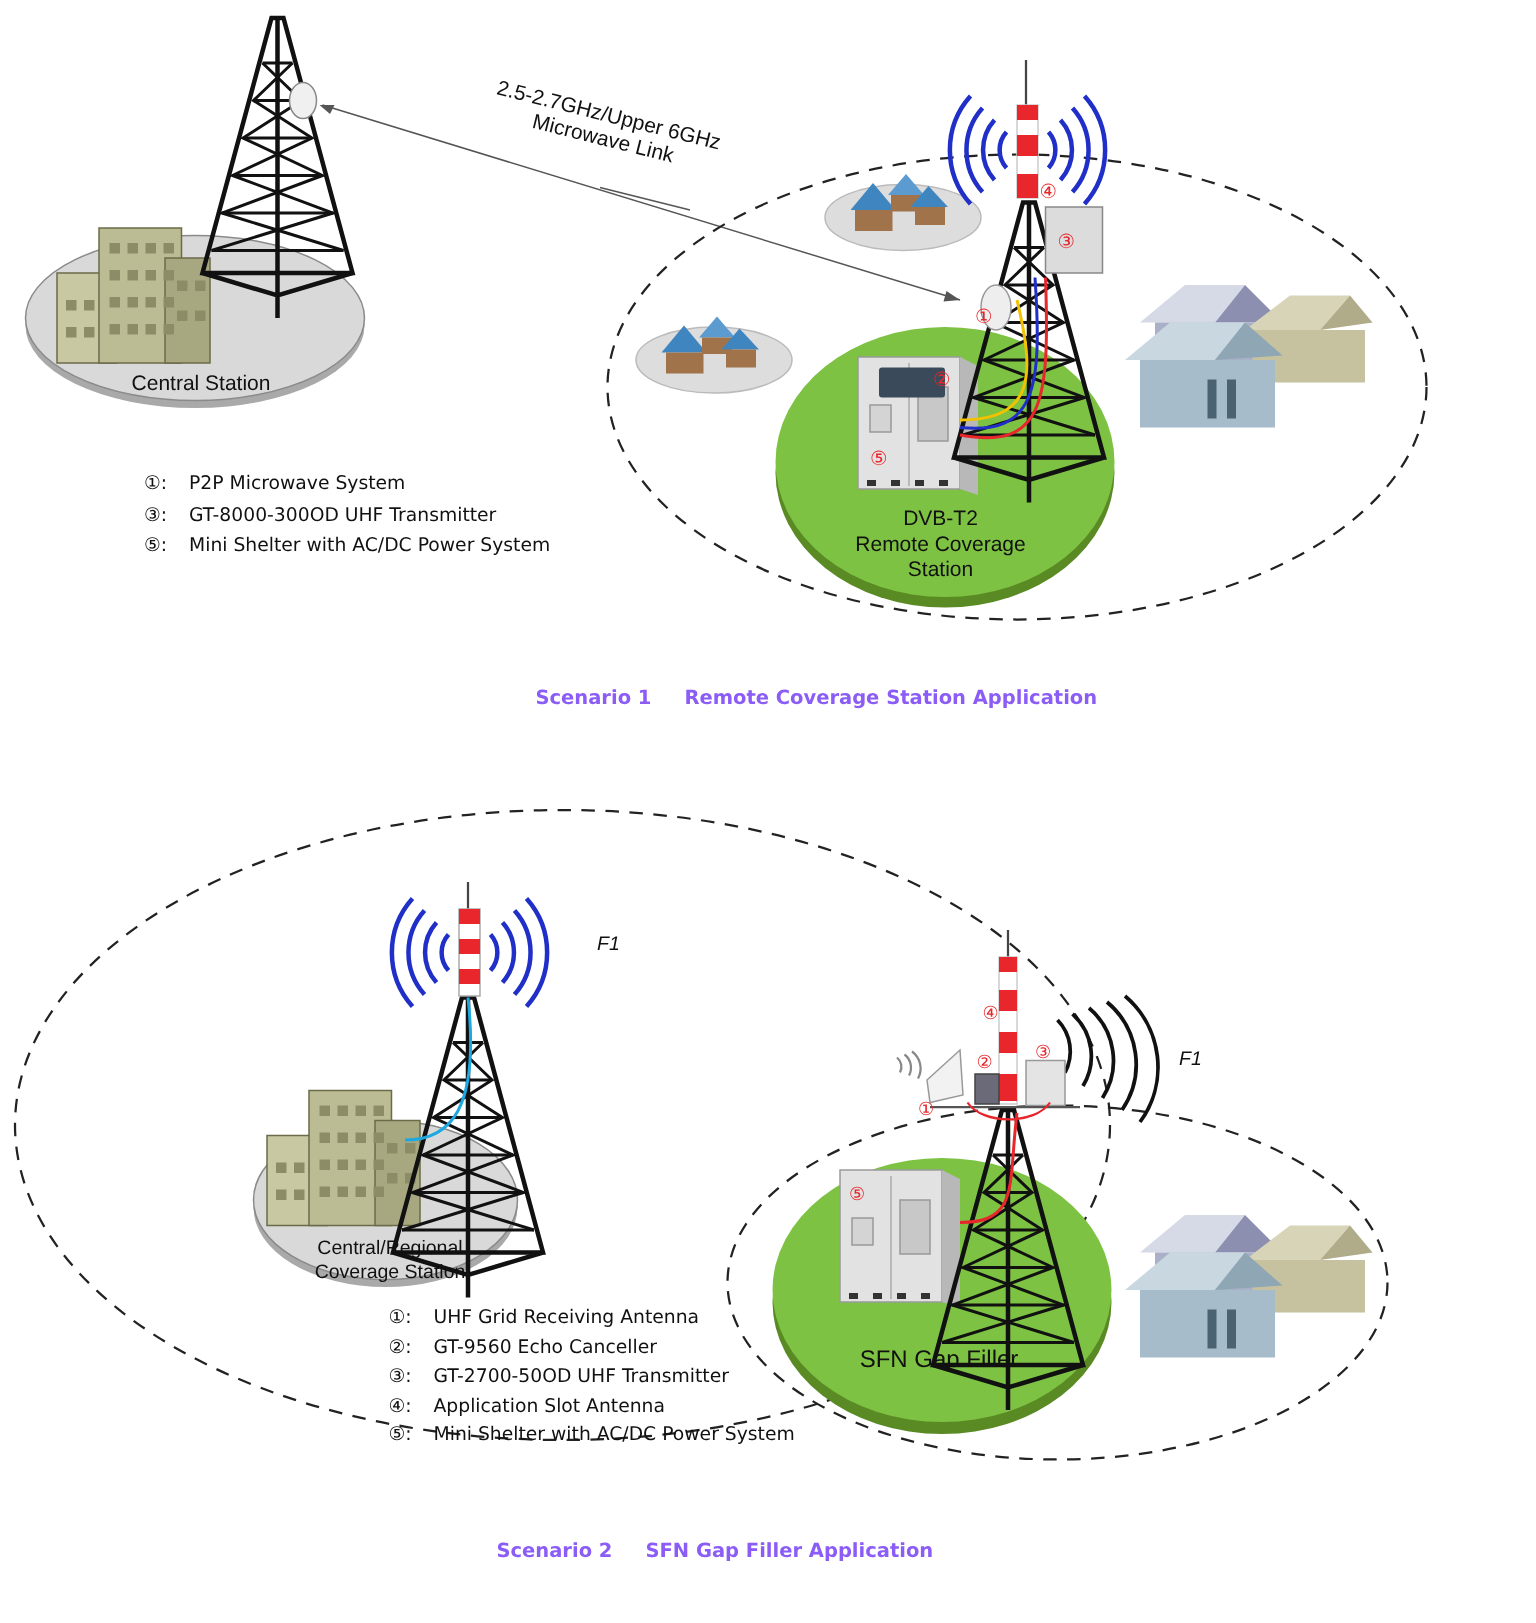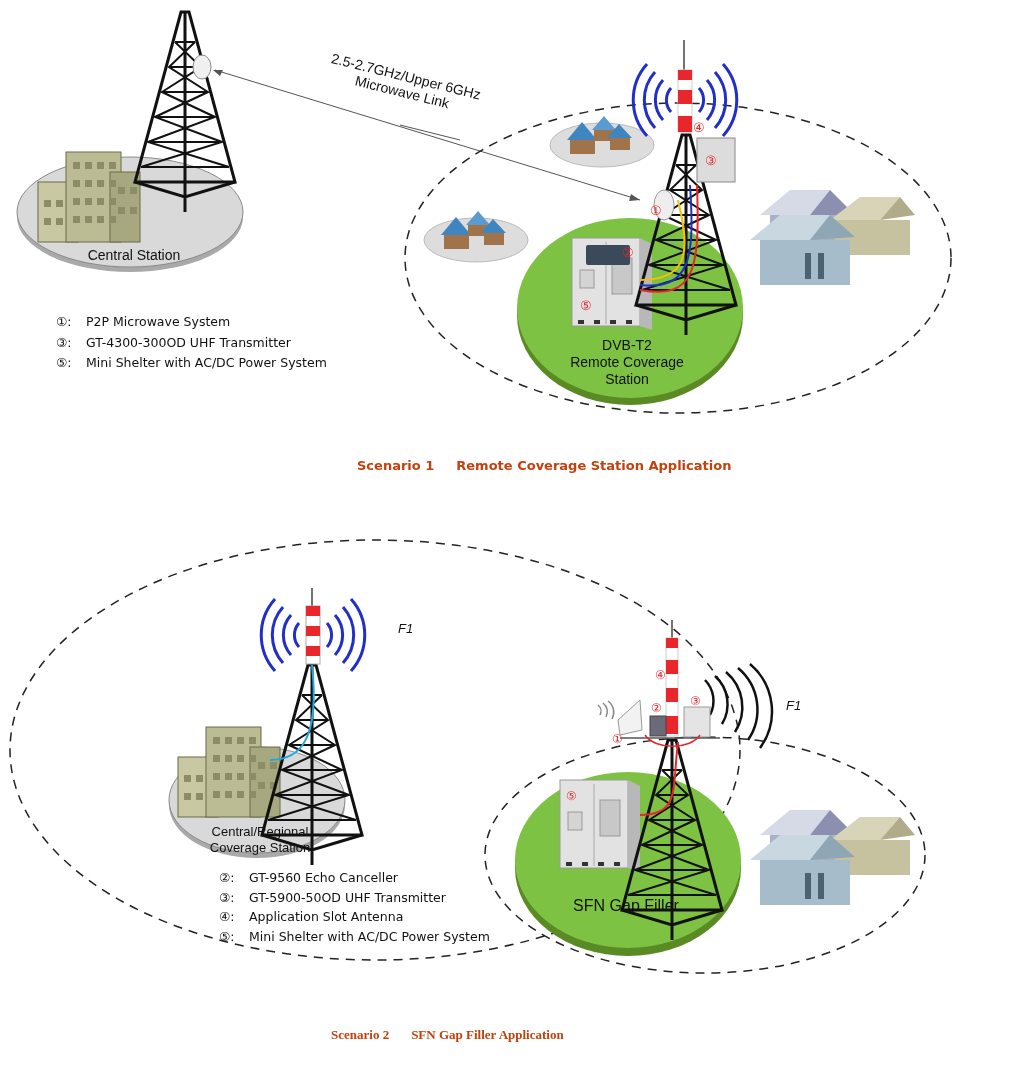--- a/index.html
+++ b/index.html
@@ -1,22 +1,22 @@
 <!DOCTYPE html>
 <html><head>
 <meta charset="utf-8">
 <style>
   html, body { margin:0; padding:0; background:#ffffff; }
   body { width:1024px; height:1082px; position:relative; overflow:hidden; font-family:"Liberation Sans", sans-serif; }
   svg.diagram { position:absolute; left:0; top:0; }
   .lbl { font-family:"Liberation Sans", sans-serif; }
-  .legend { position:absolute; font-family:"DejaVu Sans", sans-serif; font-size:12.5px; color:#111; line-height:20.5px; }
+  .legend { position:absolute; font-family:"DejaVu Sans", sans-serif; font-size:12.5px; color:#111; line-height:20.5px;margin-left:40px; }
   .legend .row { white-space:nowrap; }
   .legend .num { display:inline-block; width:30px; }
-  .caption { position:absolute; font-family:"DejaVu Sans", sans-serif; font-weight:bold; font-size:13px; color:#c2410c; white-space:nowrap; }
+  .caption { position:absolute; font-family:"DejaVu Sans", sans-serif; font-weight:bold; font-size:13px; color:#8b5cf6; white-space:nowrap; }
   .caption .gap { display:inline-block; width:22px; }
 </style>
 </head>
 <body>
 
 <svg class="diagram" width="1024" height="1082" viewBox="0 0 1024 1082">
   <defs>
     <g id="tower">
 
       <path d="M-4 0 L4 0 L50 170 L-50 170 Z" fill="none" stroke="#111" stroke-width="3"></path>
@@ -220,30 +220,31 @@
   <text x="651" y="712" fill="#e8262b" font-size="12" class="lbl">②</text>
   <text x="690" y="705" fill="#e8262b" font-size="12" class="lbl">③</text>
   <text x="655" y="679" fill="#e8262b" font-size="12" class="lbl">④</text>
   <text x="566" y="800" fill="#e8262b" font-size="12" class="lbl">⑤</text>
 
   <text x="626" y="911" text-anchor="middle" font-size="16" fill="#111" class="lbl">SFN Gap Filler</text>
 </svg>
 
 <div class="legend" style="left:56px; top:312px;">
   <div class="row"><span class="num">①:</span><span>P2P Microwave System</span></div>
-  <div class="row"><span class="num">③:</span><span>GT-4300-300OD UHF Transmitter</span></div>
+  <div class="row"><span class="num">③:</span><span>GT-8000-300OD UHF Transmitter</span></div>
   <div class="row"><span class="num">⑤:</span><span>Mini Shelter with AC/DC Power System</span></div>
 </div>
 
 <div class="caption" style="left:357px; top:458px;">
   <span>Scenario 1</span><span class="gap"></span><span>Remote Coverage Station Application</span>
 </div>
 
 <div class="legend" style="left:219px; top:868px; line-height:19.5px;">
+  <div class="row"><span class="num">①:</span><span>UHF Grid Receiving Antenna</span></div>
   <div class="row"><span class="num">②:</span><span>GT-9560 Echo Canceller</span></div>
-  <div class="row"><span class="num">③:</span><span>GT-5900-50OD UHF Transmitter</span></div>
+  <div class="row"><span class="num">③:</span><span>GT-2700-50OD UHF Transmitter</span></div>
   <div class="row"><span class="num">④:</span><span>Application Slot Antenna</span></div>
   <div class="row"><span class="num">⑤:</span><span>Mini Shelter with AC/DC Power System</span></div>
 </div>
 
-<div class="caption" style="left:331px; top:1027px;font-family:Liberation Serif, serif;">
+<div class="caption" style="left:331px; top:1027px;">
   <span>Scenario 2</span><span class="gap"></span><span>SFN Gap Filler Application</span>
 </div>
 
 </body></html>

